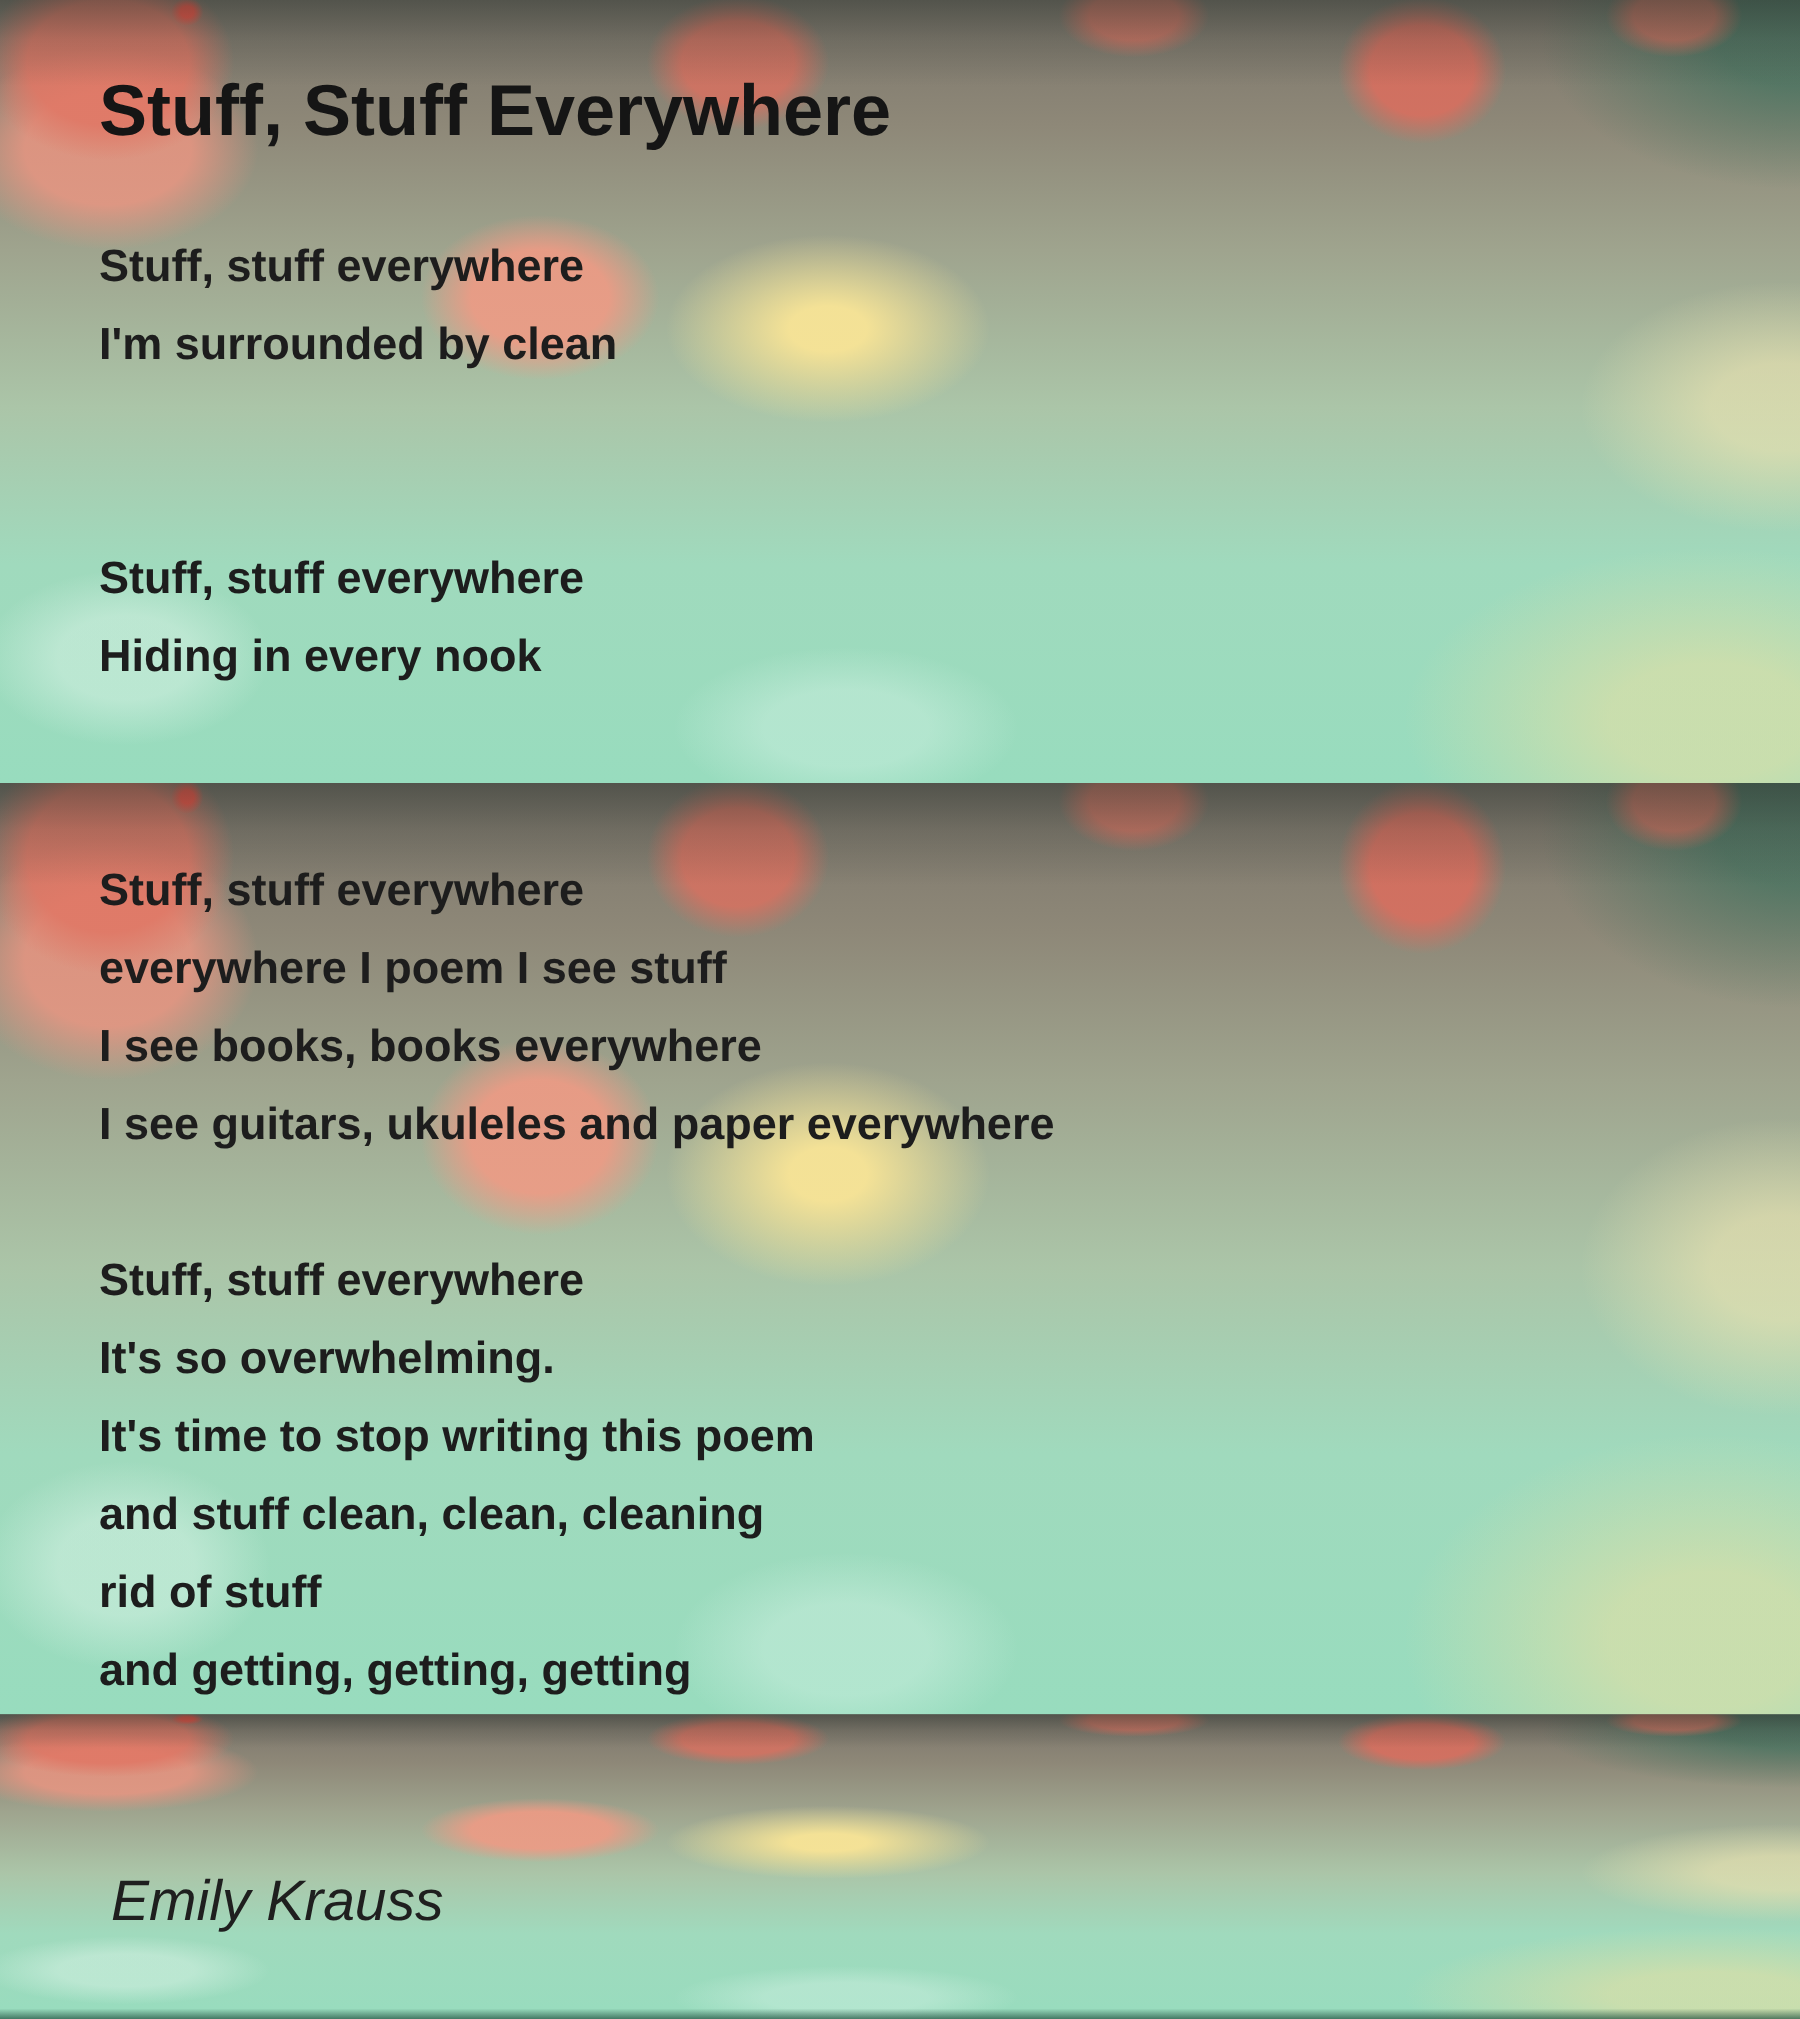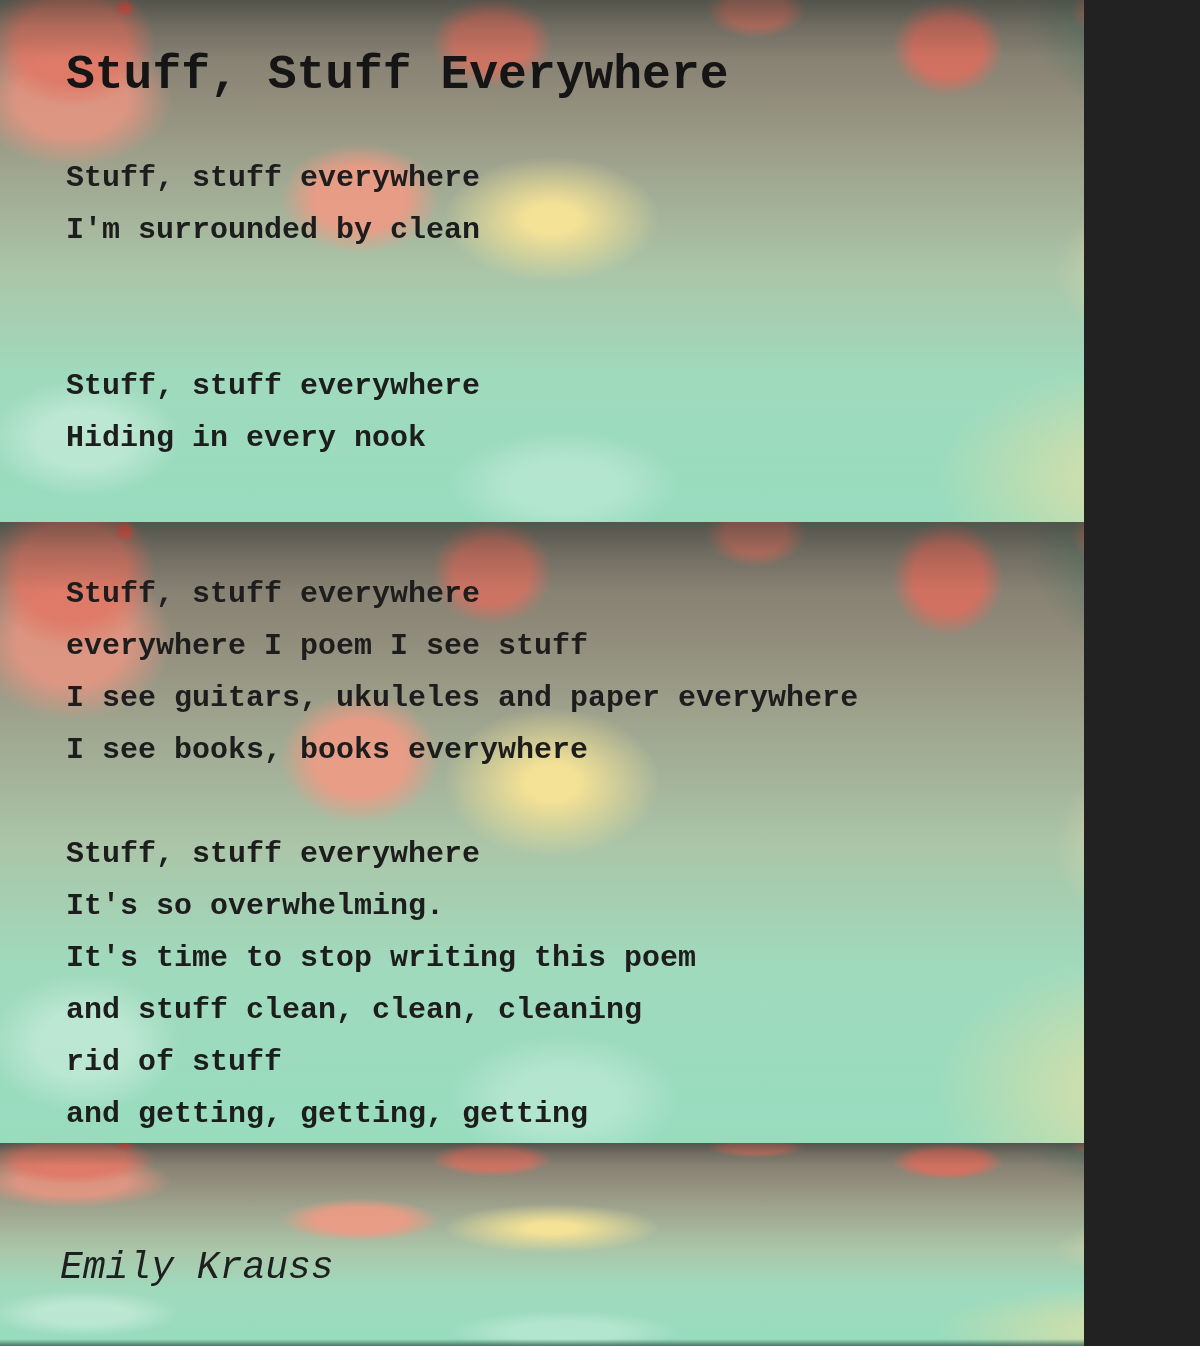--- a/index.html
+++ b/index.html
@@ -2,24 +2,24 @@
 <html><head>
 <meta charset="utf-8">
 <style>
   html, body {
     margin: 0;
     padding: 0;
     background: #222;
   }
   .page {
     position: relative;
-    width: 1084px;
+    width: 1200px;
     height: 1346px;
     overflow: hidden;
-    font-family: Liberation Mono, monospace;
+    font-family: Liberation Sans, sans-serif;
   }
   
   .slice {
     position: absolute;
     left: 0;
     width: 1200px;
     z-index: 0;
   }
   .bokeh {
     background:
@@ -82,21 +82,21 @@
     color: #1d1d1d;
     white-space: nowrap;
   }
   .stanza-1 { top: 152px; }
   .stanza-2 { top: 360px; }
   .stanza-3 { top: 568px; }
   .stanza-4 { top: 828px; }
   .author {
     position: absolute;
     z-index: 1;
-    left: 60px;
+    left: 74px;
     top: 1246px;
     font-size: 38px;
     line-height: 44px;
     font-style: italic;
     font-weight: normal;
     color: #1f1f1f;
   }
 </style>
 </head>
 <body>
@@ -115,22 +115,22 @@
   </div>
 
   <div class="stanza stanza-2">
     <div class="line">Stuff, stuff everywhere</div>
     <div class="line">Hiding in every nook</div>
   </div>
 
   <div class="stanza stanza-3">
     <div class="line">Stuff, stuff everywhere</div>
     <div class="line">everywhere I poem I see stuff</div>
+    <div class="line">I see books, books everywhere</div>
     <div class="line">I see guitars, ukuleles and paper everywhere</div>
-    <div class="line">I see books, books everywhere</div>
   </div>
 
   <div class="stanza stanza-4">
     <div class="line">Stuff, stuff everywhere</div>
     <div class="line">It's so overwhelming.</div>
     <div class="line">It's time to stop writing this poem</div>
     <div class="line">and stuff clean, clean, cleaning</div>
     <div class="line">rid of stuff</div>
     <div class="line">and getting, getting, getting</div>
   </div>

